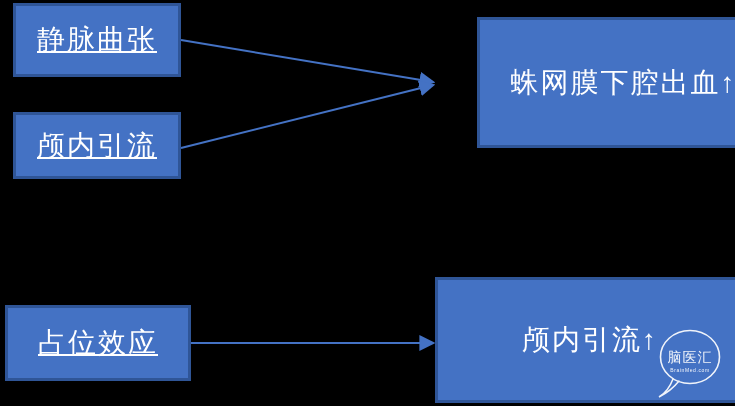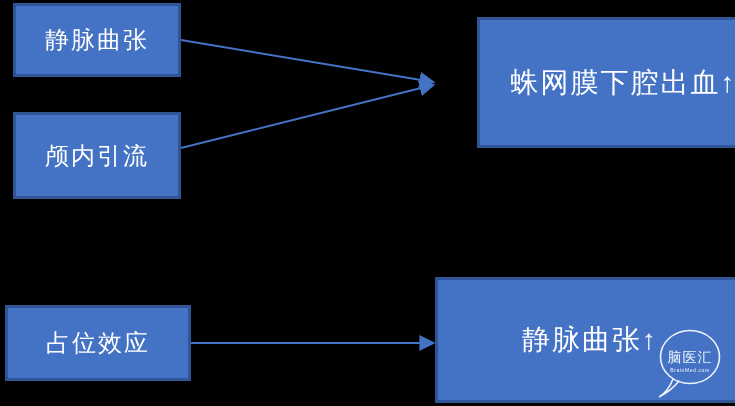--- a/index.html
+++ b/index.html
@@ -22,25 +22,25 @@
     box-sizing: border-box;
     display: flex;
     align-items: center;
     justify-content: center;
     color: #ffffff;
   }
   .node .label {
     letter-spacing: 2px;
     white-space: nowrap;
   }
-  .cause .label { font-size: 24px; }
+  .cause .label { font-size: 28px; text-decoration: underline; }
   .effect .label { font-size: 28px; }
 
   #node-varicose-veins        { left: 13px;  top: 3px;   width: 168px; height: 74px; }
-  #node-intracranial-drainage { left: 13px;  top: 112px; width: 168px; height: 87px; }
+  #node-intracranial-drainage { left: 13px;  top: 112px; width: 168px; height: 67px; }
   #node-epidural-drainage     { left: 5px;   top: 305px; width: 186px; height: 76px; }
   #node-subarachnoid-hemorrhage { left: 437px; top: 17px;  width: 293px; height: 131px; margin-left: 40px; }
   #node-mass-effect           { left: 435px; top: 277px; width: 310px; height: 126px; }
 
   .connector-layer {
     position: absolute;
     left: 0; top: 0;
     width: 735px;
     height: 406px;
     pointer-events: none;
@@ -80,21 +80,21 @@
 
   <div class="node cause" id="node-epidural-drainage">
     <span class="label">占位效应</span>
   </div>
 
   <div class="node effect" id="node-subarachnoid-hemorrhage">
     <span class="label">蛛网膜下腔出血↑</span>
   </div>
 
   <div class="node effect" id="node-mass-effect">
-    <span class="label">静脉曲张↑</span>
+    <span class="label">颅内引流↑</span>
   </div>
 
   <svg class="watermark" width="70" height="74" viewBox="0 0 70 74" xmlns="http://www.w3.org/2000/svg">
     <ellipse cx="34" cy="32" rx="29.5" ry="26.5" fill="none" stroke="#ffffff" stroke-width="1.6"></ellipse>
     <path d="M17,54 C14,62 8,69 3,72 C11,68 19,61 23,56" fill="none" stroke="#ffffff" stroke-width="1.5" stroke-linecap="round"></path>
     <text x="34" y="37" text-anchor="middle" font-size="14" fill="#ffffff" font-family="Liberation Sans, sans-serif" letter-spacing="1">脑医汇</text>
     <text x="34" y="47" text-anchor="middle" font-size="5" fill="#ffffff" font-family="Liberation Sans, sans-serif" letter-spacing="0.6">BrainMed.com</text>
   </svg>
 
 </div>

